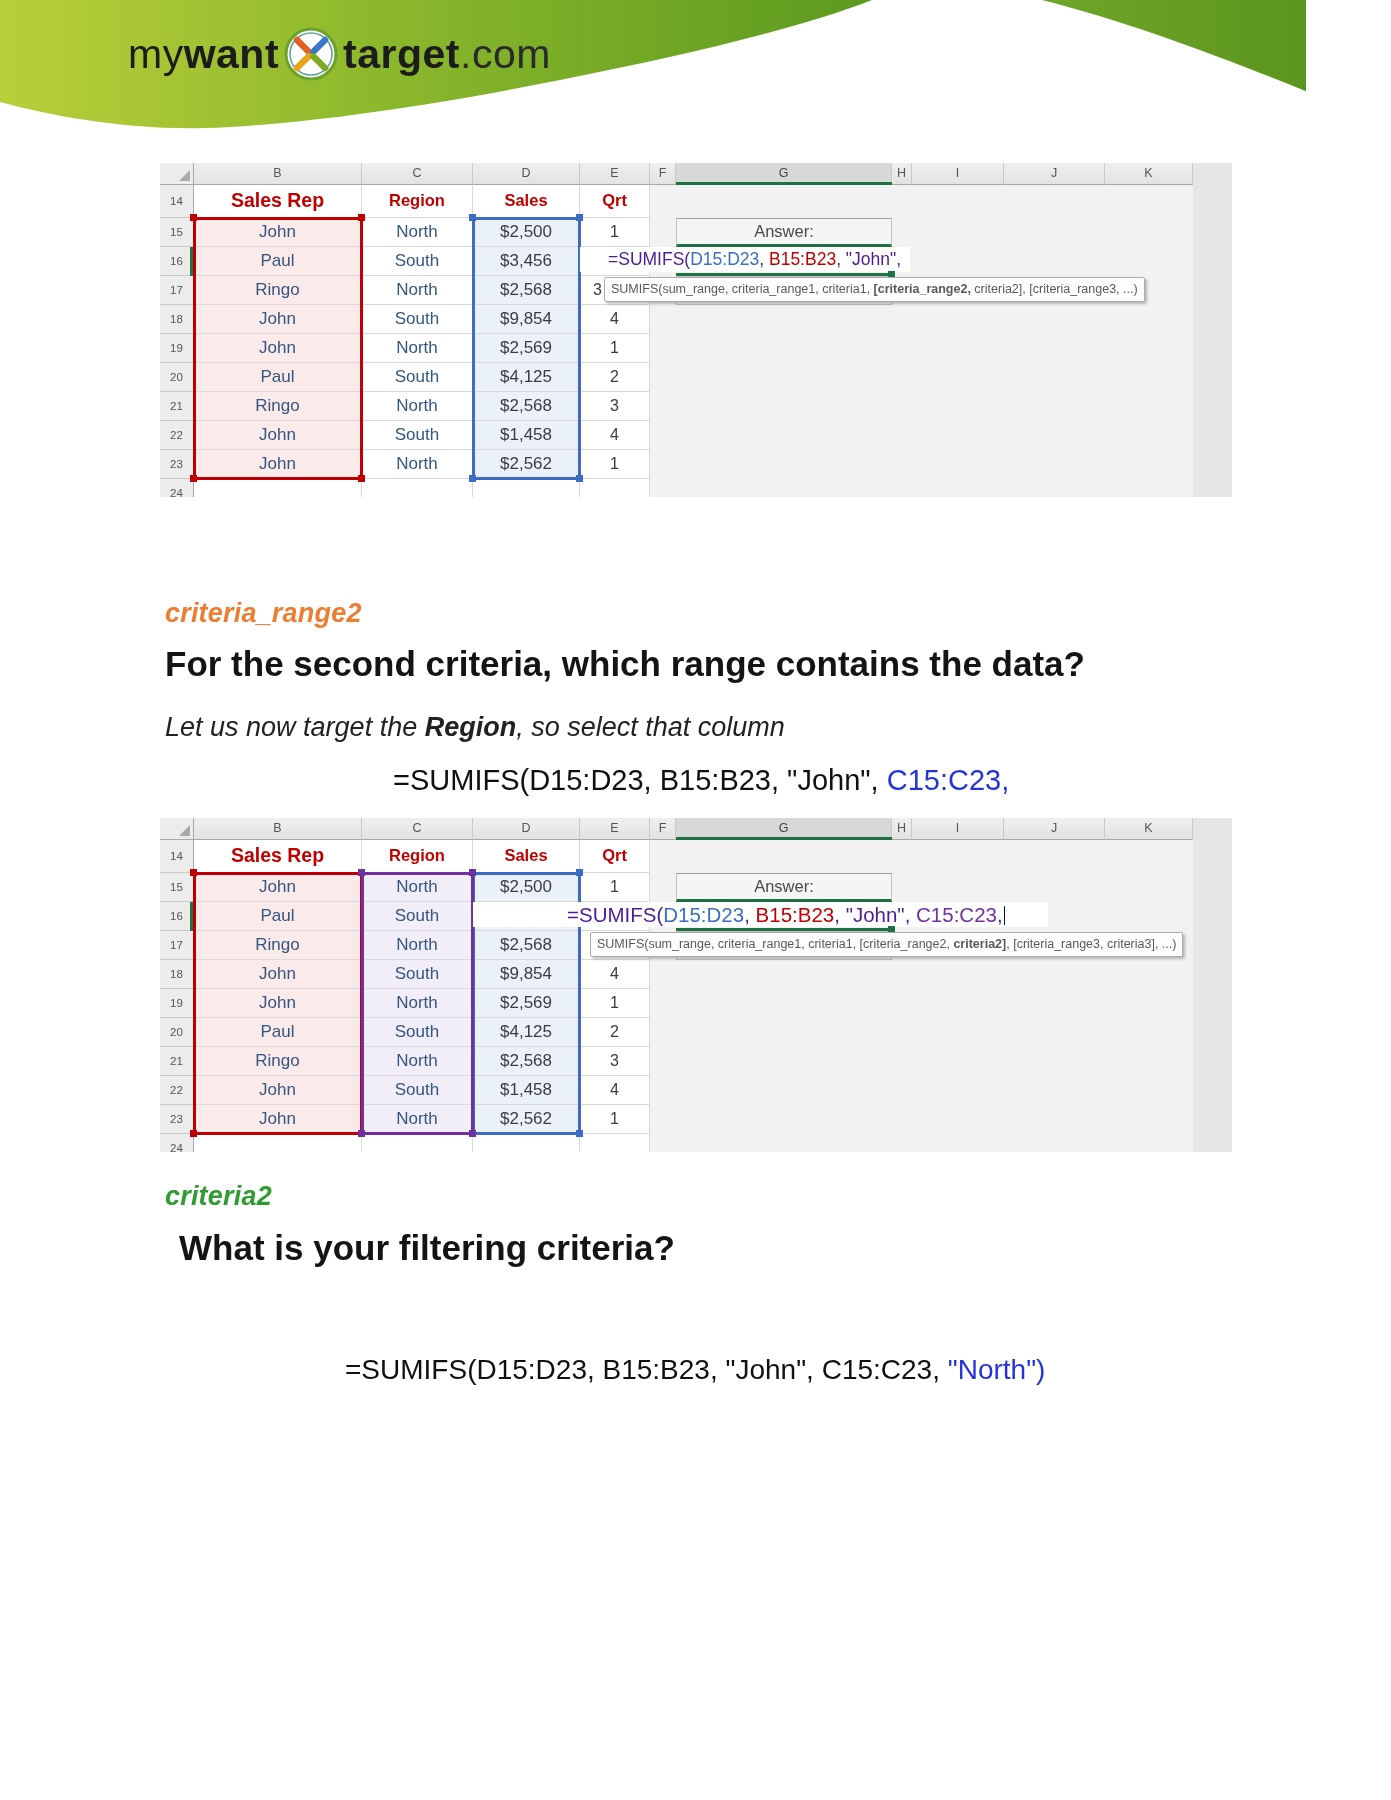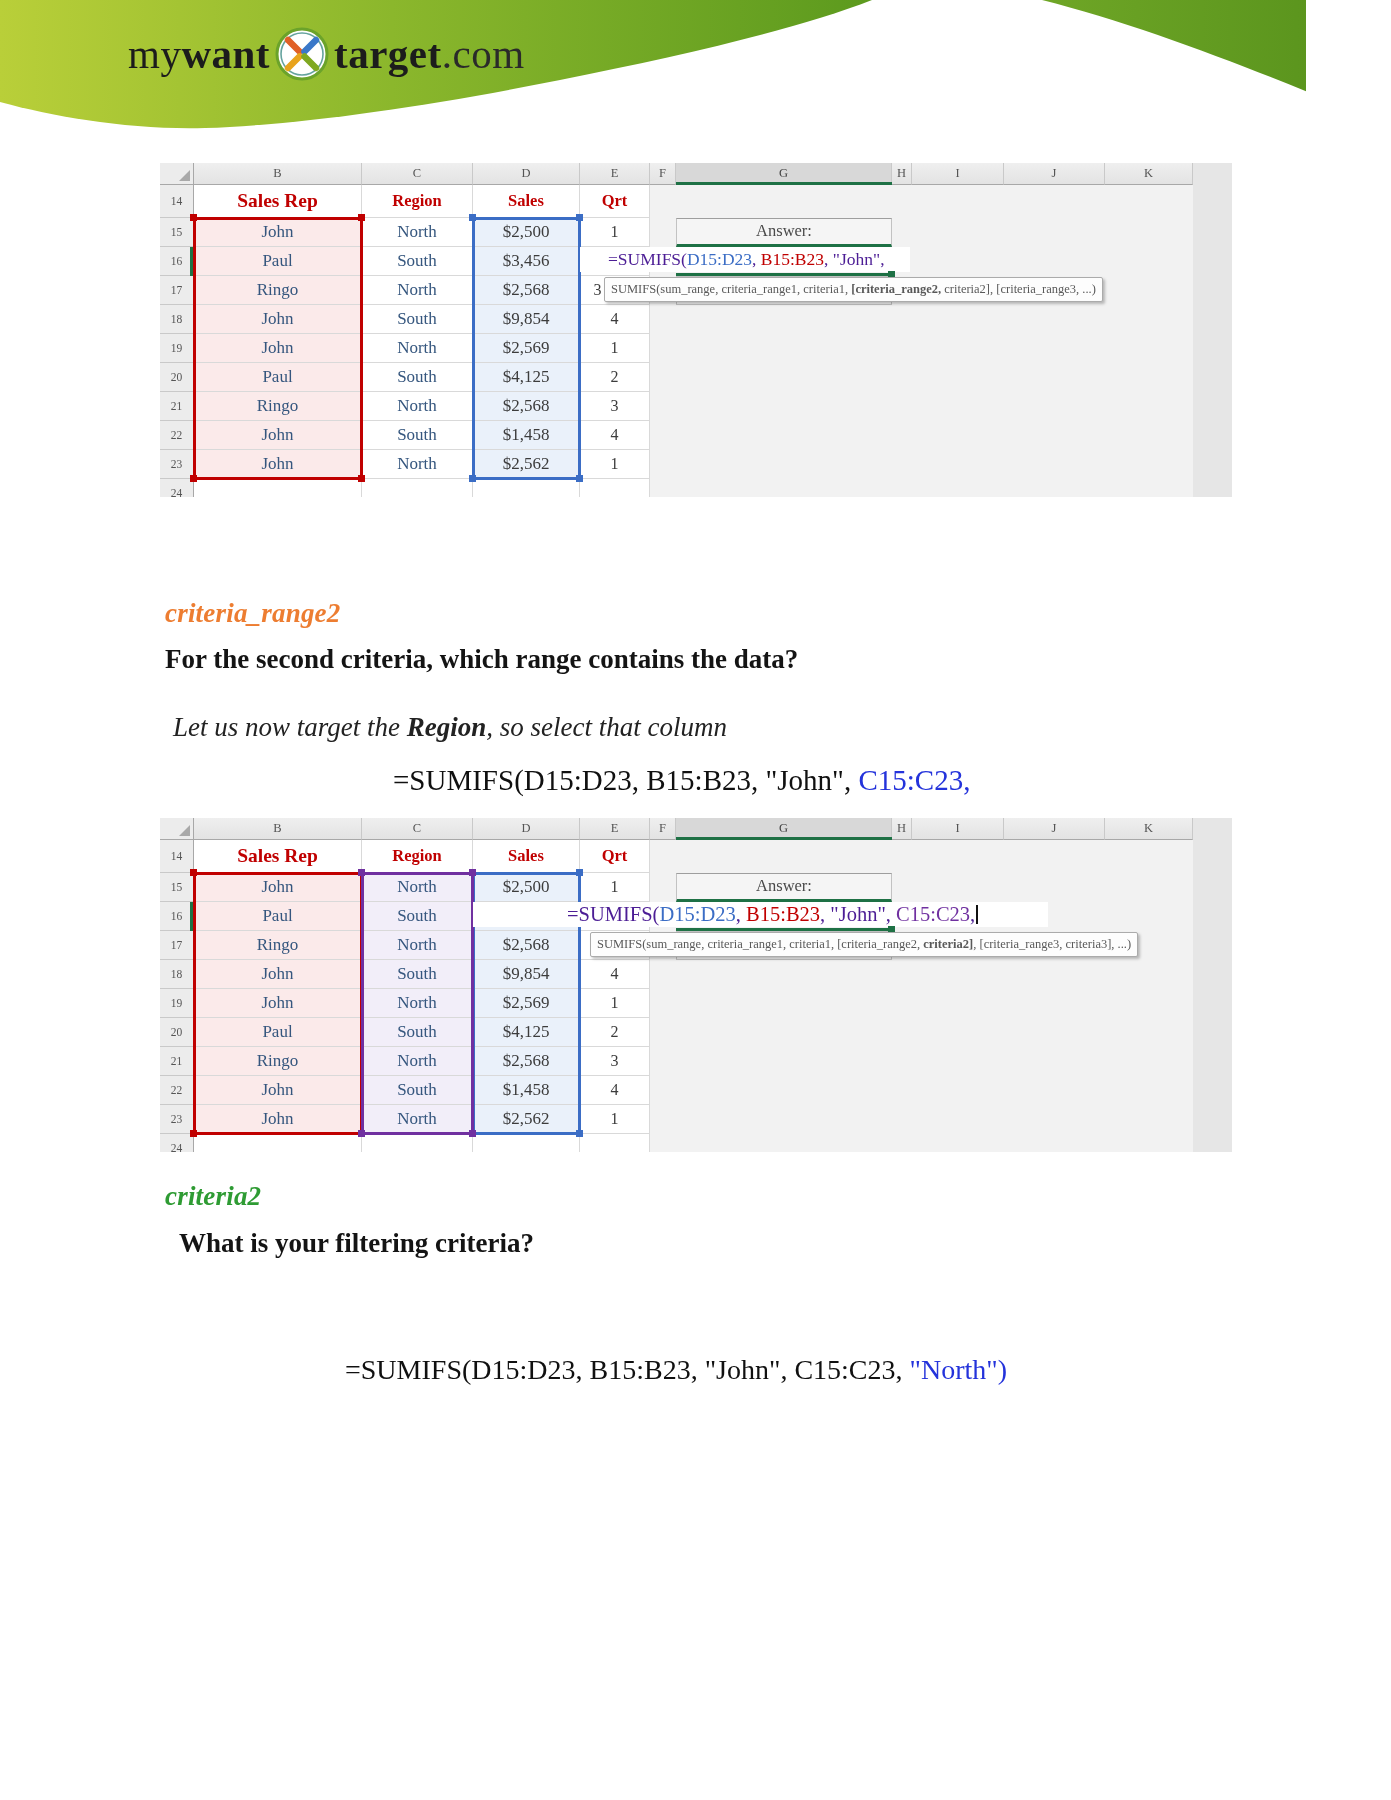--- a/index.html
+++ b/index.html
@@ -1,17 +1,17 @@
 <!DOCTYPE html>
 <html><head>
 <meta charset="utf-8">
 <style>
   html,body{margin:0;padding:0;background:#fff;}
   #page{position:relative;width:1306px;height:1800px;background:#fff;overflow:hidden;
-        font-family:Liberation Serif, serif;}
+        font-family:Liberation Sans, sans-serif;}
   .abs{position:absolute;}
   
   #wave{position:absolute;left:0;top:0;}
   #logo{position:absolute;left:128px;top:22px;display:flex;align-items:center;height:64px;}
   #logo .lt{font-size:41px;color:#1c1c1c;letter-spacing:.5px;}
   #logo .thin{font-weight:300;}
   #logo .bold{font-weight:700;}
   #logo .dotcom{font-weight:300;color:#2a2a2a;}
   #logo svg{margin:0 3px;}
   
@@ -31,22 +31,22 @@
   .marquee{border-style:solid;background:transparent;pointer-events:none;}
   .handle{width:7px;height:7px;}
   .ftxt{white-space:nowrap;}
   .fk{color:#4c1d95;} .fb{color:#3B6DC5;} .fr{color:#C00000;} .fp{color:#7030A0;}
   .tooltip{background:#FDFDFD;border:1px solid #ABABAB;border-radius:2px;
            box-shadow:2px 2px 3px rgba(0,0,0,.25);font-size:12.5px;color:#595959;
            padding:0 6px;white-space:nowrap;line-height:23px;height:25px;}
   .cursorbar{display:inline-block;width:1.5px;height:19px;background:#111;vertical-align:-3px;margin-left:1px;}
   
   .docheading{font-size:27px;font-style:italic;font-weight:600;letter-spacing:.2px;}
-  .docquestion{font-size:27px;font-weight:700;color:#141414;}
-  .docnote{font-size:27px;font-style:italic;color:#222;margin-left:8px;}
+  .docquestion{font-size:35px;font-weight:700;color:#141414;}
+  .docnote{font-size:27px;font-style:italic;color:#222;}
   .docformula{font-size:29px;font-weight:500;color:#101010;white-space:nowrap;}
   .dblue{color:#2433DB;}
 </style>
 </head>
 <body>
 
 <div id="page">
 
   <svg id="wave" width="1391" height="135" viewBox="0 0 1391 135">
     <defs>

